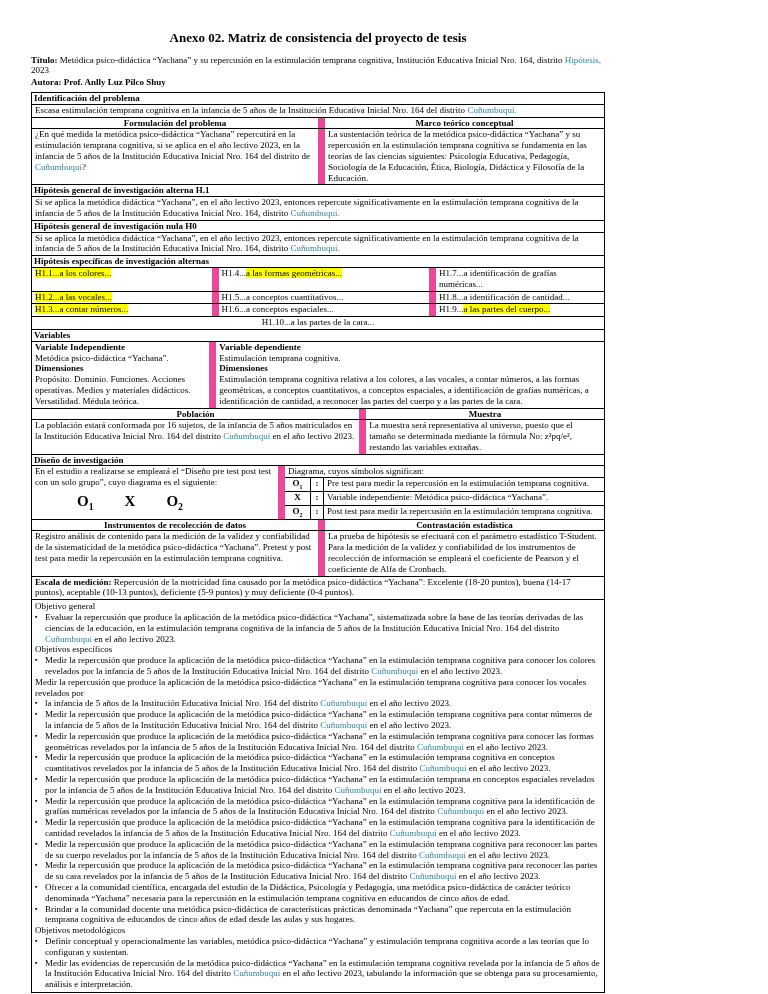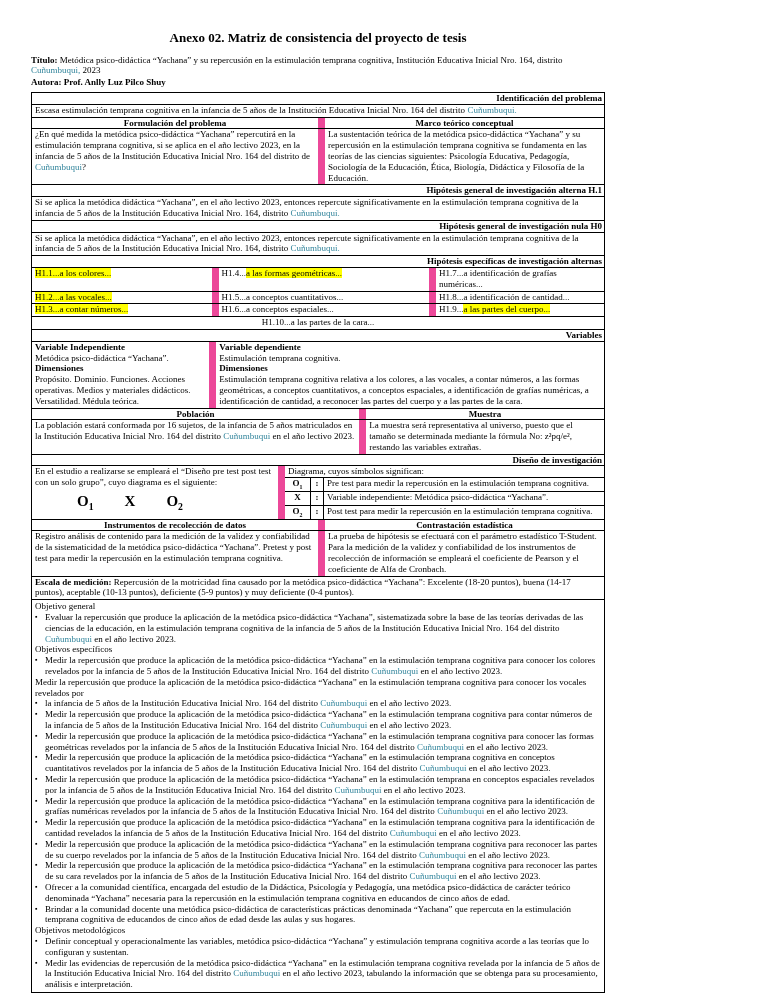--- a/index.html
+++ b/index.html
@@ -12,21 +12,21 @@
   }
   .title { text-align:center; font-weight:bold; font-size:13px; margin:0 0 9px 0; }
   .meta { margin-bottom:4px; }
   .meta p { margin:0 0 1px 0; }
   .bd { font-weight:bold; }
   .ac { color:var(--accent,#31849b); }
   .hl { background:var(--highlight,#ffff00); }
   .matrix { border:1px solid #000; }
   .matrix > div { border-bottom:1px solid #000; }
   .matrix > div:last-child { border-bottom:none; }
-  .hrow { text-align:right; font-weight:bold; padding:0 2px; }
+  .hrow { text-align:left; font-weight:bold; padding:0 2px; }
   .trow { padding:0 3px 1px 3px; }
   .tc { text-align:center; }
   .g2h  { display:grid; grid-template-columns:50% 50%; }
   .g2var{ display:grid; grid-template-columns:31% 69%; }
   .g2pob{ display:grid; grid-template-columns:57.2% 42.8%; }
   .g2dis{ display:grid; grid-template-columns:43% 57%; }
   .g3   { display:grid; grid-template-columns:31.4% 38% 30.6%; }
   .gc { padding:0 3px 1px 3px; }
   .gc + .gc { border-left:7px solid #ec4899; }
   .hc { text-align:center; font-weight:bold; padding-bottom:0; }
@@ -47,21 +47,21 @@
   .footnote { margin:2px 0 0 24px; font-weight:bold; font-size:10px; }
   .pageno { text-align:center; font-size:10px; margin-top:11px; }
 </style>
 </head>
 <body>
 
 <div class="page">
   <h1 class="title">Anexo 02. Matriz de consistencia del proyecto de tesis</h1>
 
   <div class="meta">
-    <p><span class="bd">Título:</span> <span><span>Metódica psico-didáctica “Yachana” y su repercusión en la estimulación temprana cognitiva, Institución Educativa Inicial Nro. 164, distrito </span><span class="ac">Cuñumbuqui,</span><span> 2023</span></span></p>
+    <p><span class="bd">Título:</span> <span><span>Metódica psico-didáctica “Yachana” y su repercusión en la estimulación temprana cognitiva, Institución Educativa Inicial Nro. 164, distrito </span><span class="ac">Hipótesis,</span><span> 2023</span></span></p>
     <p class="bd"><span>Autora:</span> <span>Prof. Anlly Luz Pilco Shuy</span></p>
   </div>
 
   <div class="matrix">
 
     <div class="hrow">Identificación del problema</div>
     <div class="trow"><span>Escasa estimulación temprana cognitiva en la infancia de 5 años de la Institución Educativa Inicial Nro. 164 del distrito </span><span class="ac">Cuñumbuqui.</span></div>
 
     <div class="g2h">
       <div class="gc hc">Formulación del problema</div>

